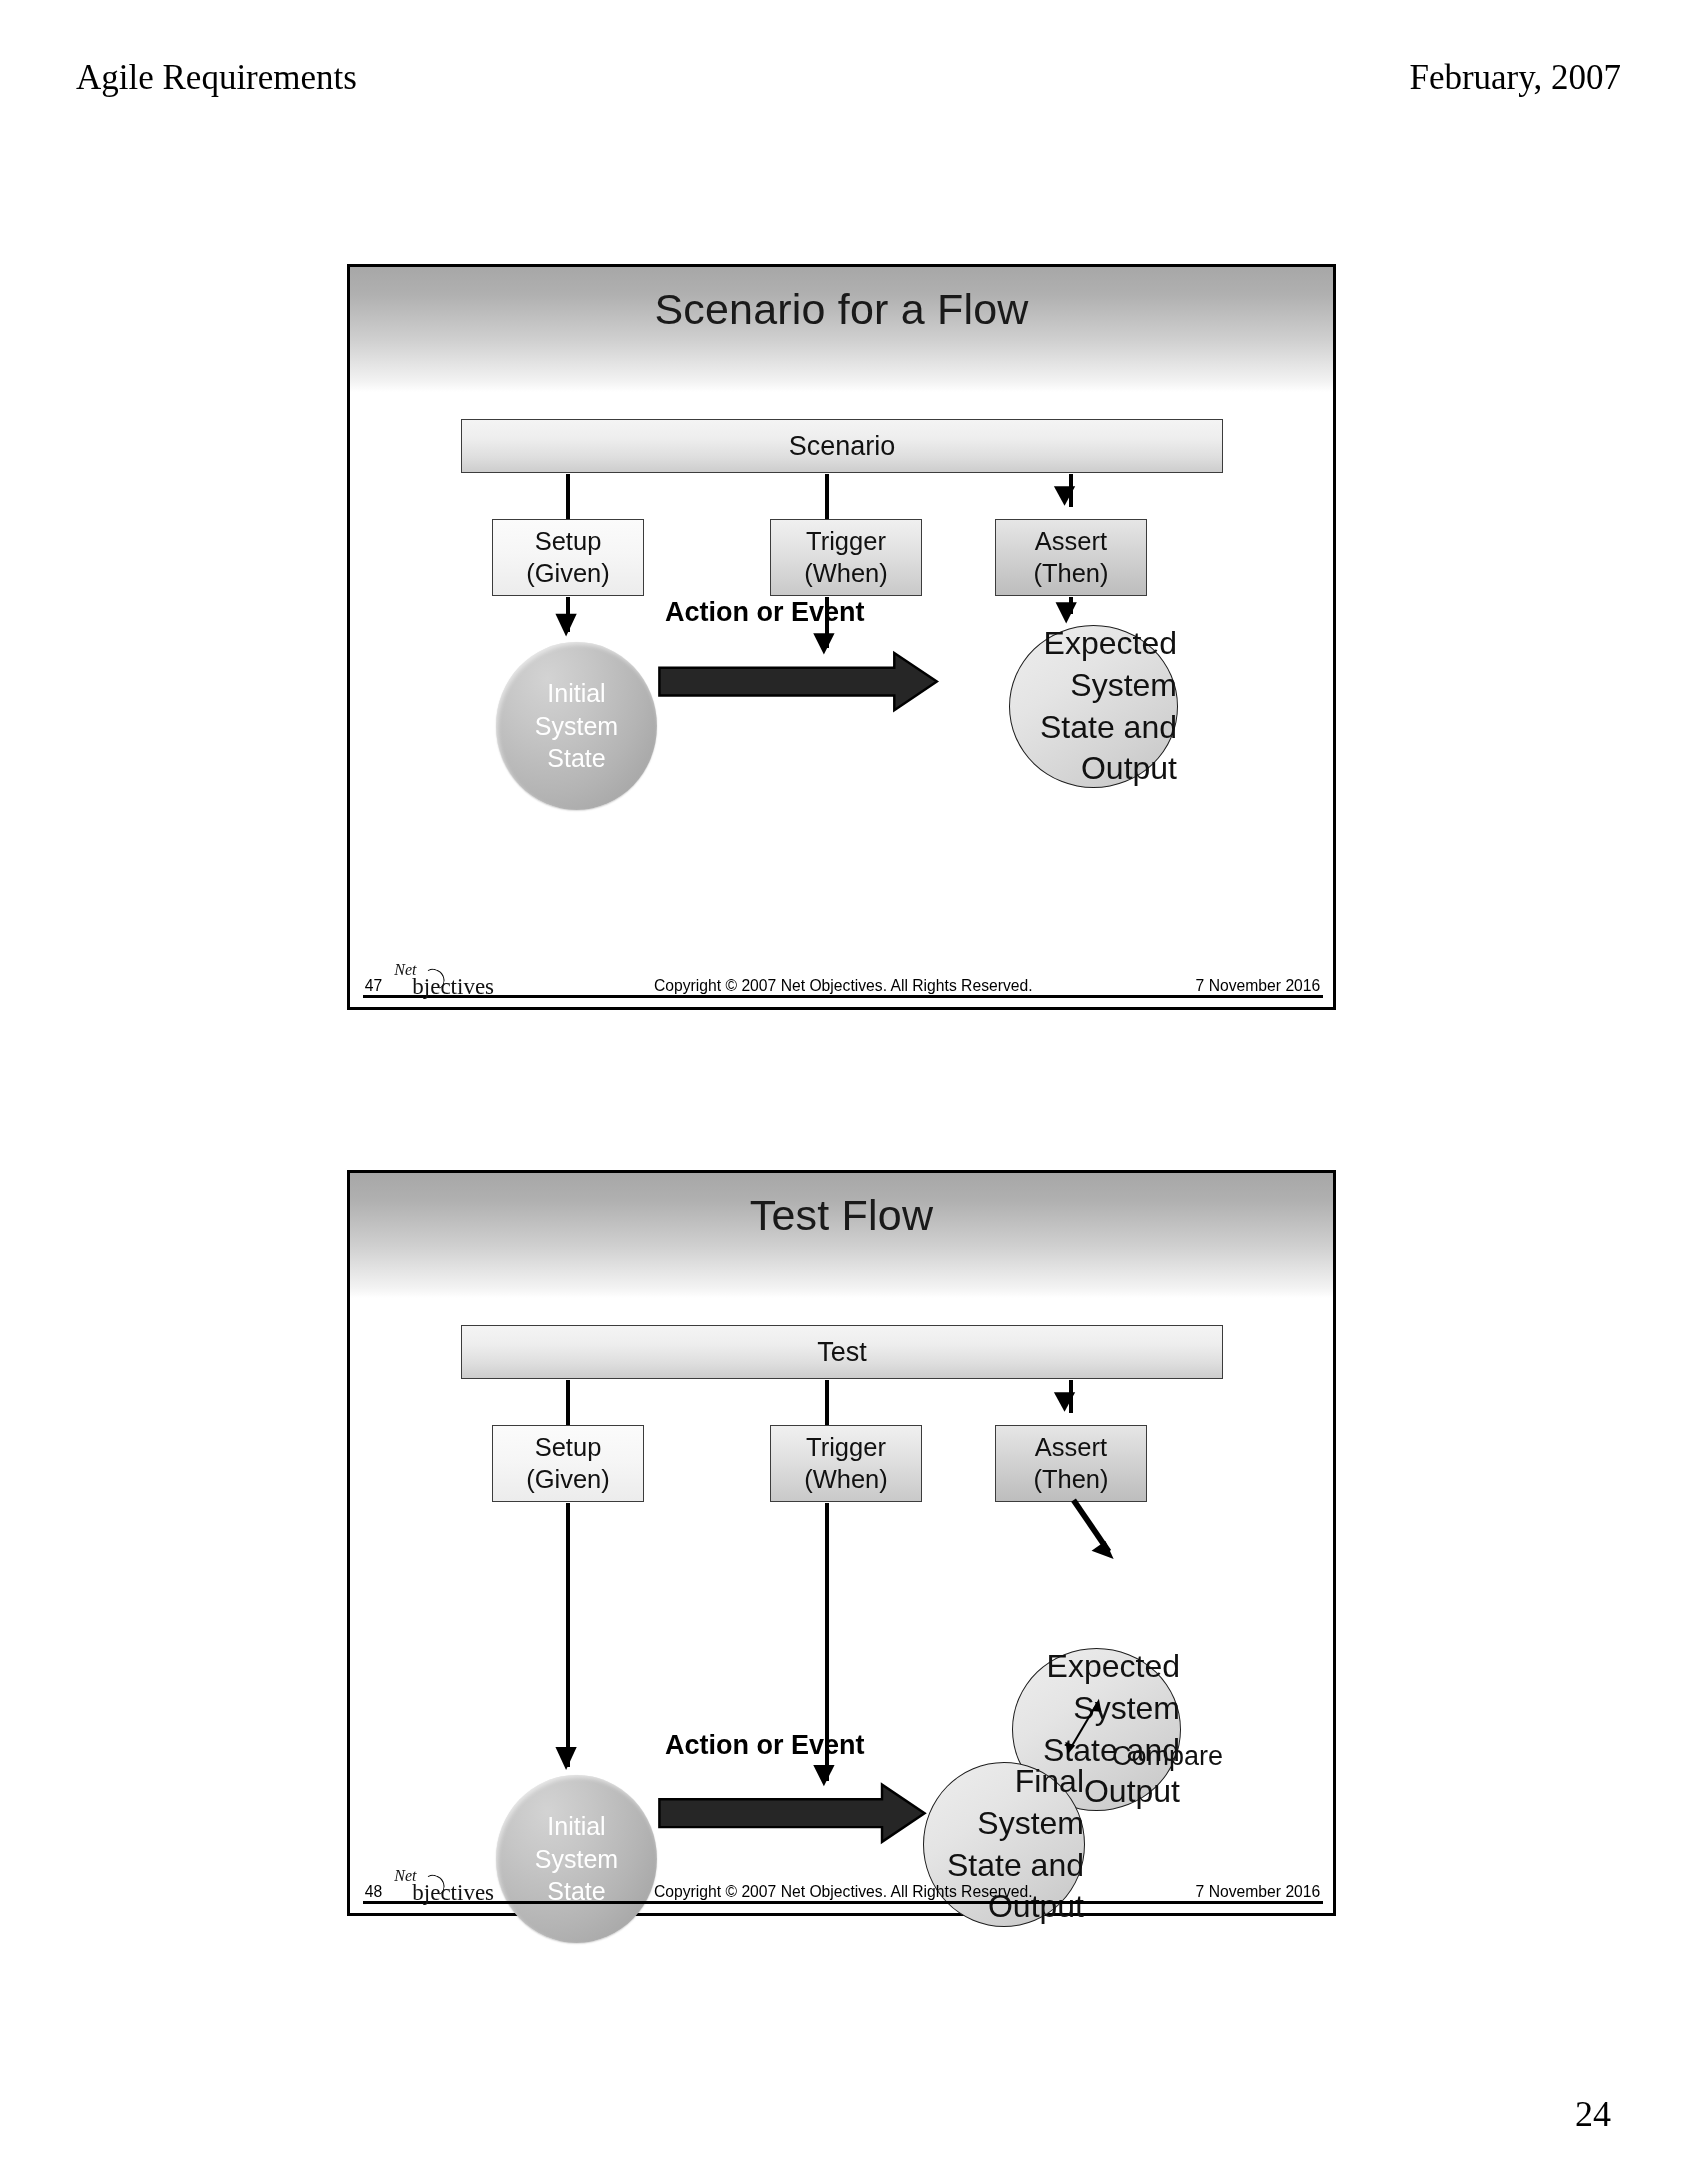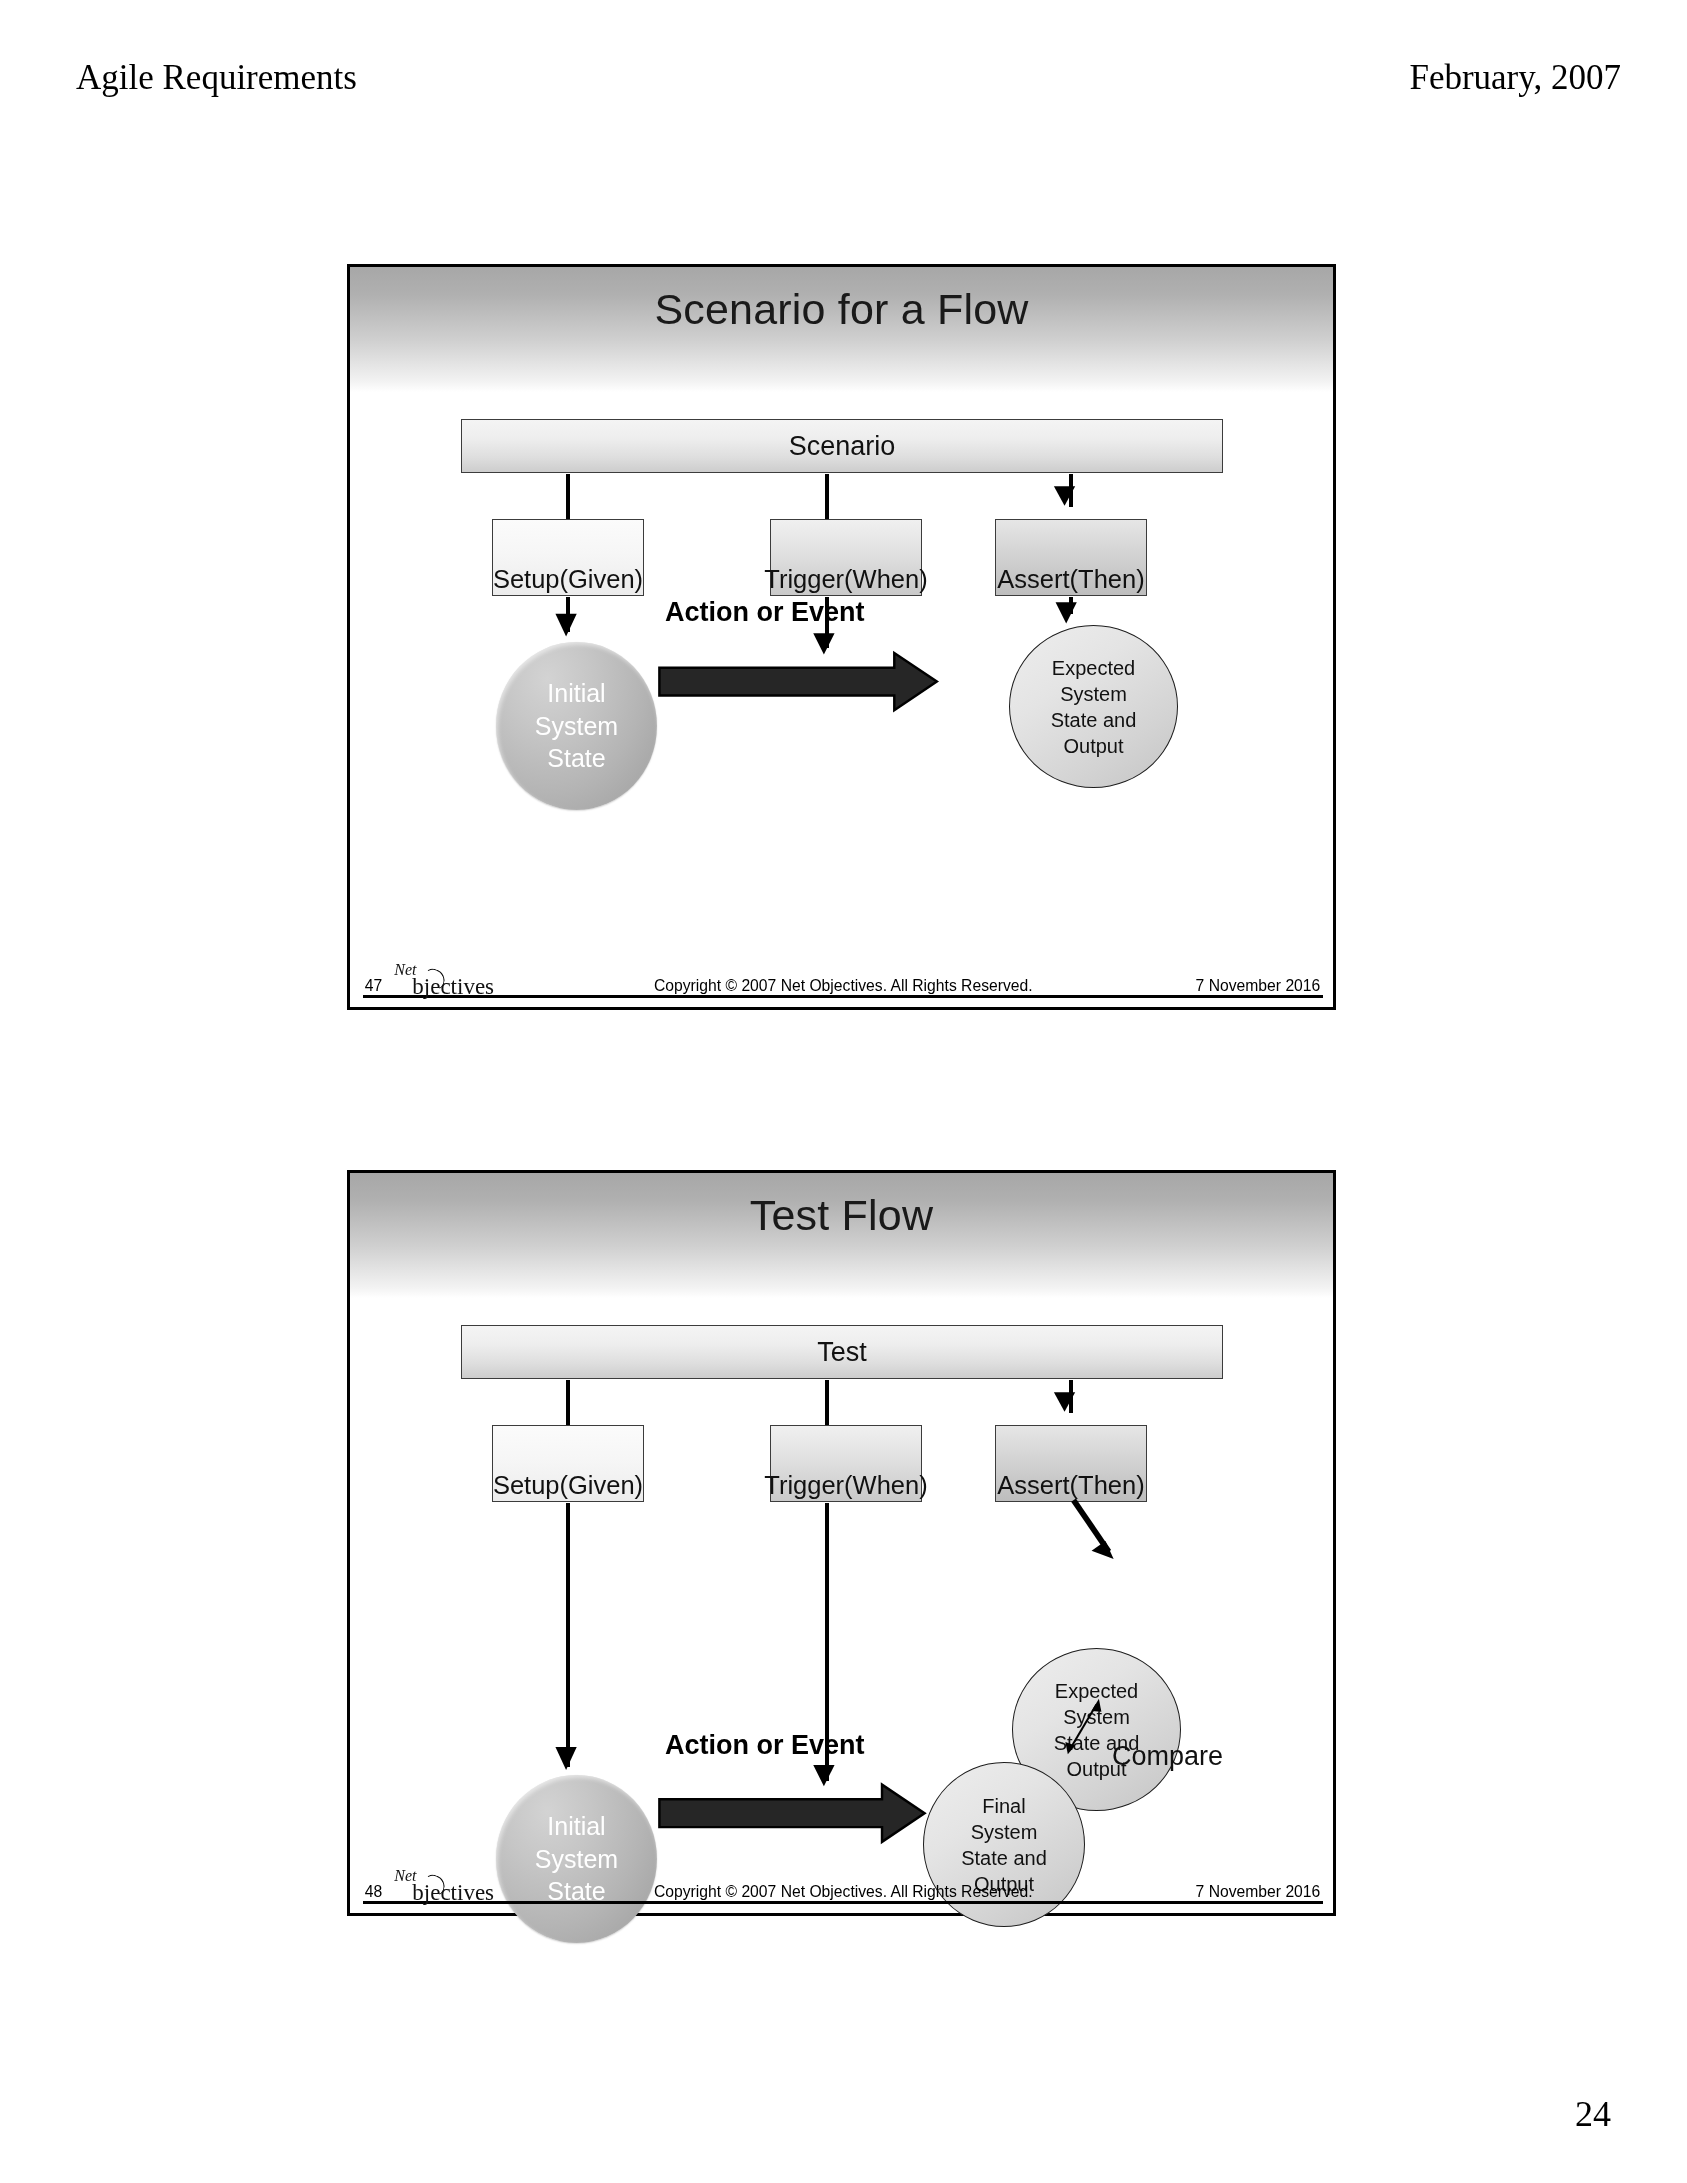--- a/index.html
+++ b/index.html
@@ -86,22 +86,22 @@
   }
 
   
   .step-box {
     position: absolute;
     width: 152px;
     height: 77px;
     border: 1.6px solid #3c3c3c;
     box-sizing: border-box;
     display: flex;
-    flex-direction: row;
-    align-items: flex-end;
+    flex-direction: column;
+    align-items: center;
     justify-content: center;
     font-size: 25.5px;
     line-height: 1.22;
     color: #111;
     text-align: center;
   }
   .step-box.light  { background: linear-gradient(to bottom, #fbfbfb 0%, #f6f6f6 45%, #ececec 100%); }
   .step-box.medium { background: linear-gradient(to bottom, #f0f0f0 0%, #e2e2e2 40%, #c9c9c9 100%); margin-left: 19px; }
   .step-box.dark   { background: linear-gradient(to bottom, #e6e6e6 0%, #d5d5d5 40%, #bdbdbd 100%); }
 
@@ -126,23 +126,24 @@
   .ellipse-initial {
     width: 161px;
     height: 168px;
     font-size: 25px;
     color: #ffffff;
     background: radial-gradient(ellipse at 32% 22%, #d3d3d3 0%, #c6c6c6 28%, #b4b4b4 62%, #a4a4a4 88%, #9a9a9a 100%);
     box-shadow: inset 1.6px 2.5px 4.1px rgba(255,255,255,0.55), 0 0.8px 1.6px rgba(0,0,0,0.18);
   }
   .ellipse-expected, .ellipse-final {
     border: 1.6px solid #1d1d1d;
-    font-size: 20px;
+    font-size: 32px;
     color: #111;
     background: linear-gradient(145deg, #eeeeee 0%, #e4e4e4 35%, #d3d3d3 72%, #c4c4c4 100%);
+    align-items: flex-end;
   }
 
   
   #s1-initial  { left: 146px; top: 375px; }
   #s1-expected { left: 659px; top: 358px; width: 169px; height: 163px; }
 
   
   #s2-initial  { left: 146px; top: 602px; }
   #s2-expected { left: 662px; top: 475px; width: 169px; height: 163px; }
   #s2-final    { left: 573px; top: 589px; width: 162px; height: 165px; }

